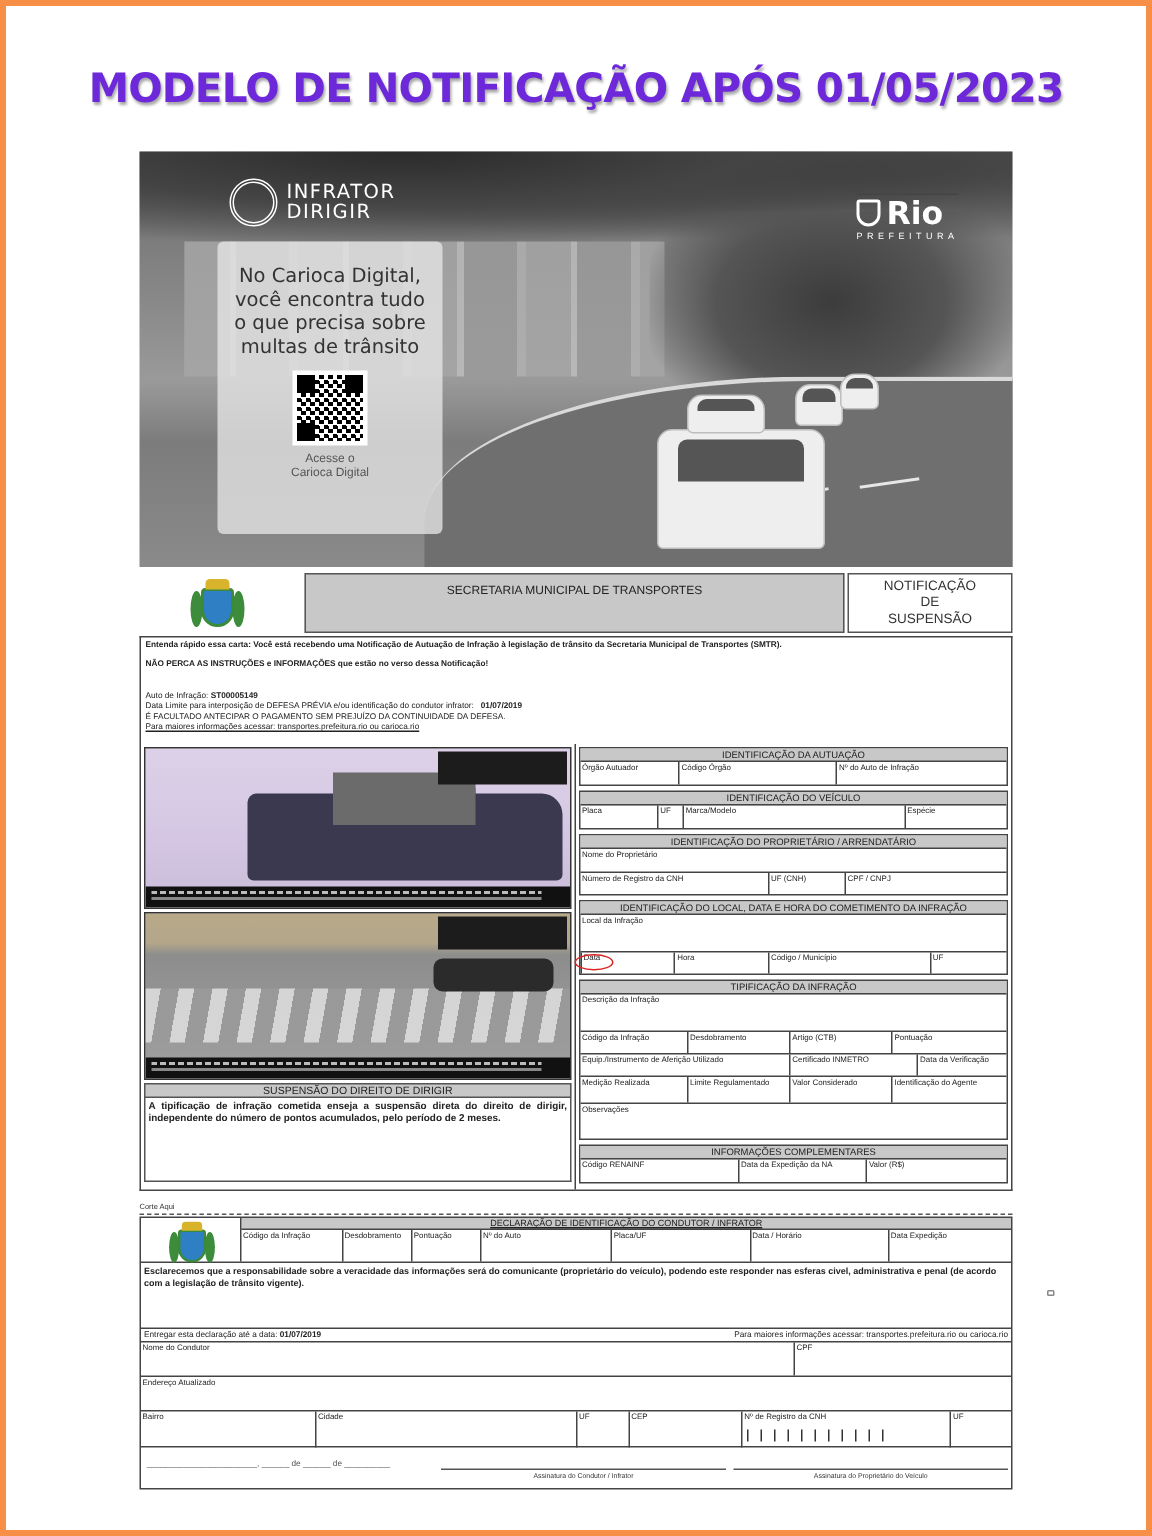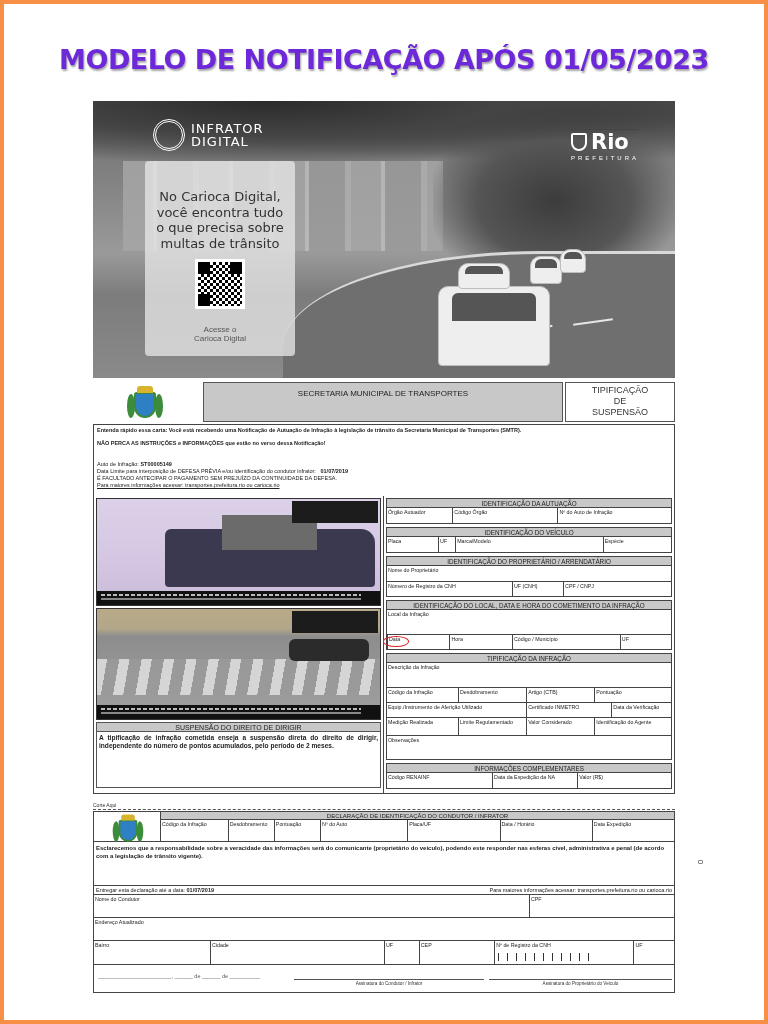--- a/index.html
+++ b/index.html
@@ -24,30 +24,30 @@
     background: repeating-linear-gradient(90deg,#a6a6a6 0 30px,#bdbdbd 30px 34px,#9b9b9b 34px 70px,#b1b1b1 70px 76px); opacity: .85; }
   .road { position: absolute; left: 190px; top: 150px; width: 430px; height: 160px;
     background: #6f6f6f; border-radius: 60% 0 0 0; border-top: 3px solid #d9d9d9; }
   .lane { position: absolute; height: 2px; background: #e6e6e6; }
   .car { position: absolute; background: #eeeeee; border-radius: 10px 10px 4px 4px; border: 1px solid #bdbdbd; }
   .car .win { position: absolute; left: 12%; top: 8%; width: 76%; height: 35%; background: #555; border-radius: 6px 6px 0 0; }
   .carioca-logo { position: absolute; left: 60px; top: 18px; color: #fff; display: flex; align-items: center; gap: 6px; }
   .carioca-logo .mark { width: 32px; height: 32px; border-radius: 50%; border: 3px double #fff; }
   .carioca-logo .txt { font-family: "DejaVu Sans", sans-serif; font-size: 13px; line-height: 13px; letter-spacing: 1px; }
   .info-card { position: absolute; left: 52px; top: 60px; width: 150px; height: 195px;
-    background: rgba(230,230,230,0.78); border-radius: 4px; text-align: center; padding-top: 28px; }
+    background: rgba(230,230,230,0.78); border-radius: 4px; text-align: center; padding-top: 16px; }
   .info-card .msg { font-family: "DejaVu Sans", sans-serif; font-size: 13px; line-height: 15.5px; color: #333; padding: 0 6px; }
   .qr { width: 50px; height: 50px; margin: 8px auto 0; background: #fff; padding: 3px; }
   .qr-inner { width: 44px; height: 44px;
     background:
       linear-gradient(#000,#000) 0 0/12px 12px no-repeat,
       linear-gradient(#000,#000) 32px 0/12px 12px no-repeat,
       linear-gradient(#000,#000) 0 32px/12px 12px no-repeat,
       repeating-conic-gradient(#000 0 25%, #fff 0 50%) 0 0/6px 6px; }
-  .info-card .cta { font-size: 8px; color: #555; margin-top: 16px; line-height: 9px; }
+  .info-card .cta { font-size: 8px; color: #555; margin-top: 4px; line-height: 9px; }
   .rio-logo { position: absolute; left: 478px; top: 28px; color: #fff; text-align: center; }
   .rio-logo .row { display: flex; align-items: center; gap: 4px; }
   .rio-logo .crest { width: 16px; height: 18px; border: 2px solid #fff; border-radius: 2px 2px 8px 8px; }
   .rio-logo .name { font-family: "DejaVu Sans", sans-serif; font-weight: bold; font-size: 21px; }
   .rio-logo .sub { font-size: 6px; letter-spacing: 3px; margin-top: 1px; }
   
   .hdr { position: relative; height: 42px; margin-top: 4px; }
   .coat { position: absolute; left: 32px; top: 4px; width: 40px; height: 34px; }
   .coat .shield { position: absolute; left: 9px; top: 6px; width: 22px; height: 26px; background: #2f7fc4; border: 2px solid #3a8a3a; border-radius: 3px 3px 12px 12px; }
   .coat .crown { position: absolute; left: 12px; top: 0; width: 16px; height: 7px; background: #d8b42c; border-radius: 3px 3px 0 0; }
@@ -137,21 +137,21 @@
         <div class="win"></div>
       </div>
     <div class="car" style="left:467px;top:148px;width:26px;height:24px;">
         <div class="win"></div>
       </div>
 
     <div class="carioca-logo">
       <div class="mark"></div>
       <div class="txt">
         <div>INFRATOR</div>
-        <div>DIGITAL</div>
+        <div>DIRIGIR</div>
       </div>
     </div>
 
     <div class="info-card">
       <div class="msg">No Carioca Digital, você encontra tudo o que precisa sobre multas de trânsito</div>
       <div class="qr">
           <div class="qr-inner"></div>
         </div>
       <div class="cta">
         <div>Acesse o</div>
@@ -172,21 +172,21 @@
     <div class="coat">
       <div class="leaf-l"></div>
         <div class="leaf-r"></div>
         <div class="shield"></div>
         <div class="crown"></div>
     </div>
     <div class="hdr-center">
       <div>SECRETARIA MUNICIPAL DE TRANSPORTES</div>
     </div>
     <div class="hdr-right">
-      <div>TIPIFICAÇÃO</div>
+      <div>NOTIFICAÇÃO</div>
       <div>DE</div>
       <div>SUSPENSÃO</div>
     </div>
   </div>
 
   <div class="intro">
     <div><b>Entenda rápido essa carta: Você está recebendo uma Notificação de Autuação de Infração à legislação de trânsito da Secretaria Municipal de Transportes (SMTR).</b></div>
     <div class="gap"></div>
     <div><b>NÃO PERCA AS INSTRUÇÕES e INFORMAÇÕES que estão no verso dessa Notificação!</b></div>
     <div class="gap" style="height:14px"></div>

